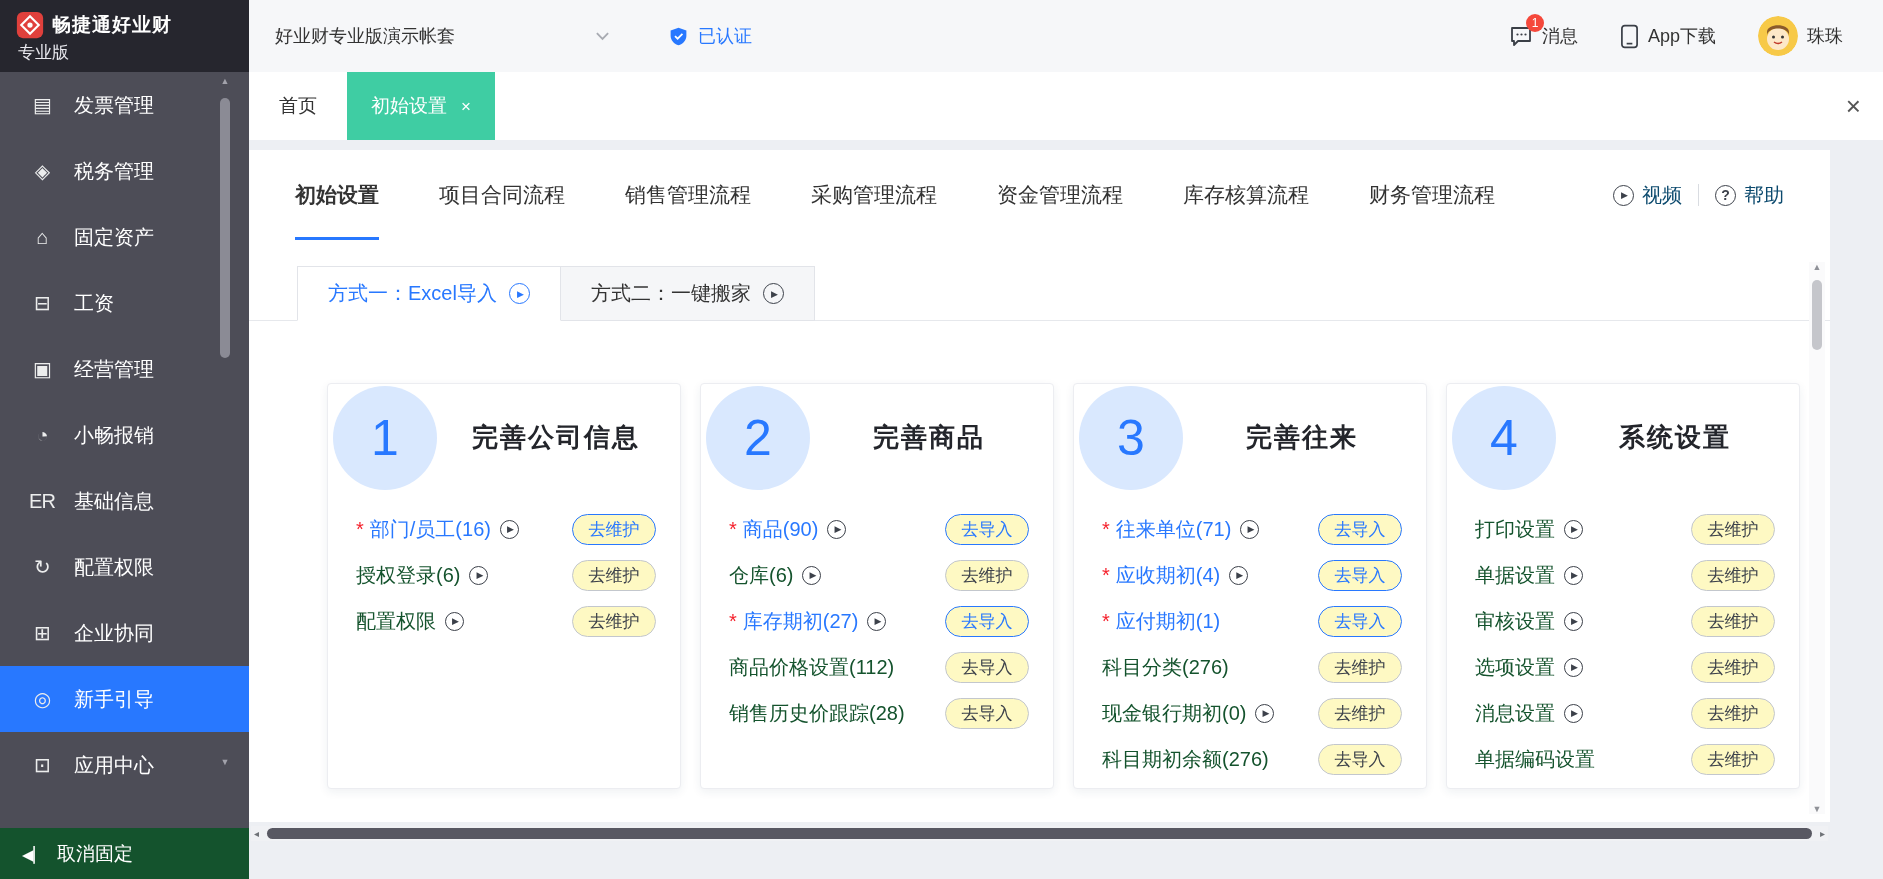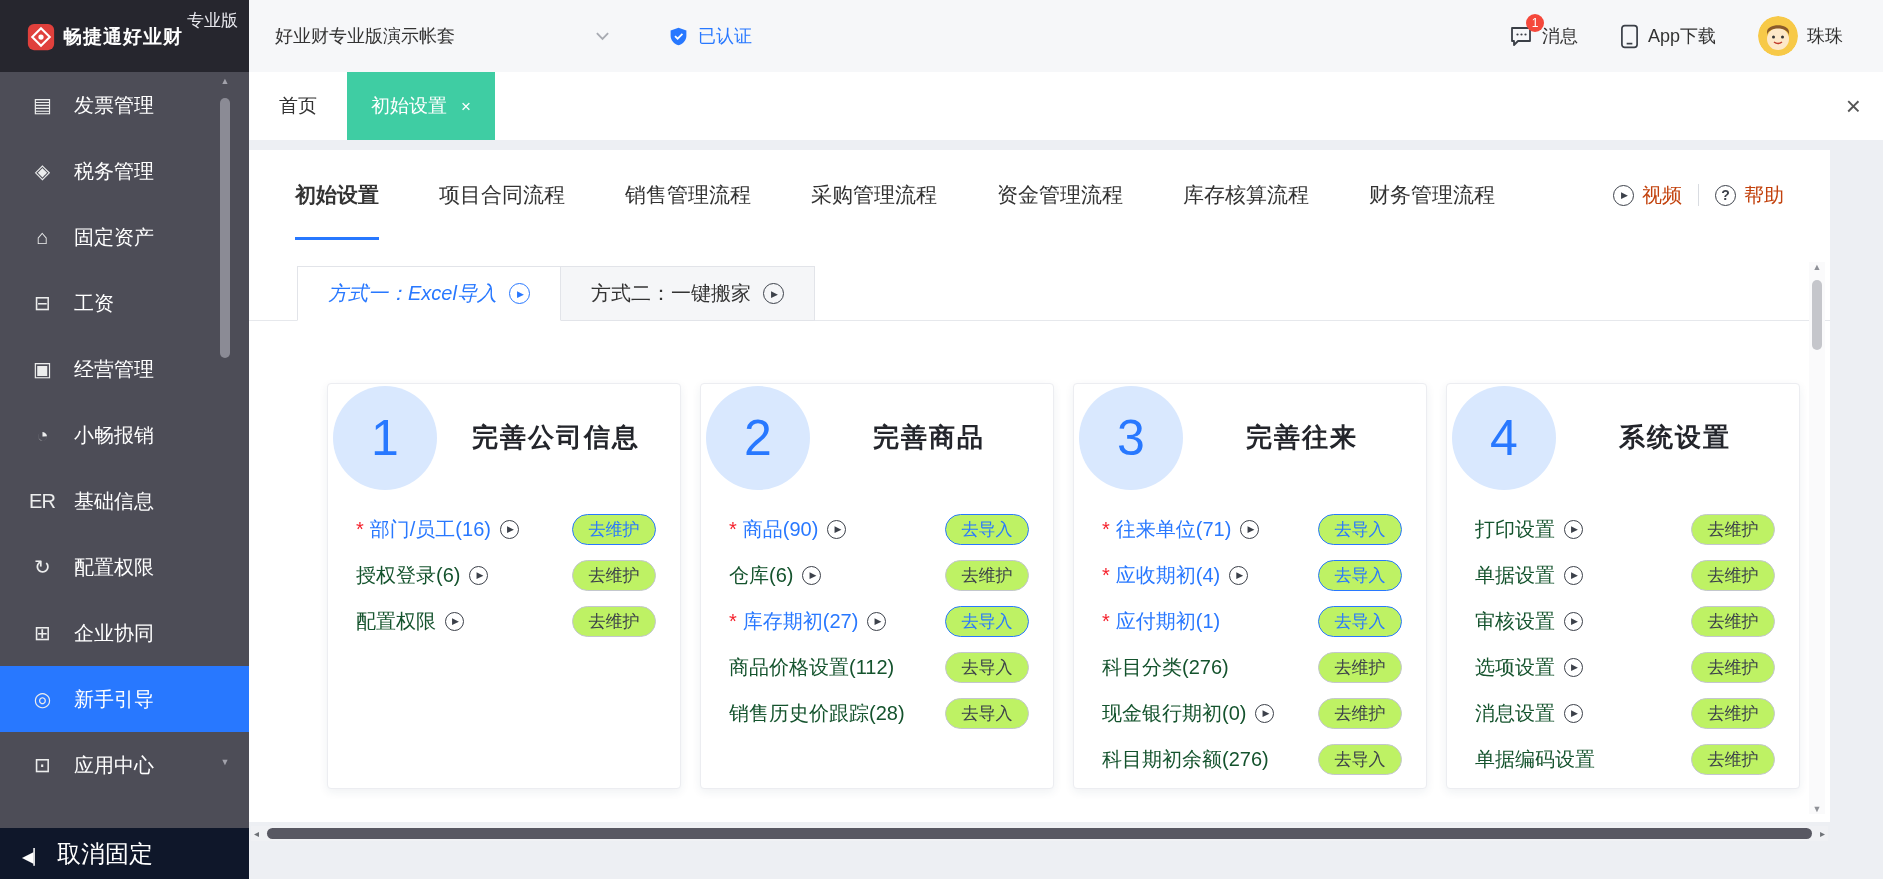--- a/index.html
+++ b/index.html
@@ -2,21 +2,21 @@
 <html><head>
 <meta charset="utf-8">
 <style>
   *{margin:0;padding:0;box-sizing:border-box;}
   html,body{width:1883px;height:879px;}
   body{font-family:"Liberation Sans","DejaVu Sans",sans-serif;background:#edeff3;overflow:hidden;color:#333;}
   .page{position:relative;width:1883px;height:879px;}
 
   
   .header{position:absolute;top:0;left:0;width:100%;height:72px;background:#f6f7f9;display:flex;align-items:center;z-index:5;}
-  .logo-block{width:249px;height:72px;background:#26262e;color:#fff;padding:9px 0 7px 16px;display:flex;flex-direction:row;justify-content:center;gap:2px;flex:0 0 249px;}
+  .logo-block{width:249px;height:72px;background:#26262e;color:#fff;padding:9px 0 7px 16px;display:flex;flex-direction:column;justify-content:center;gap:2px;flex:0 0 249px;}
   .logo-row{display:flex;align-items:center;gap:8px;}
   .logo-mark{width:28px;height:28px;}
   .logo-title{font-size:19px;font-weight:bold;letter-spacing:1px;}
   .logo-sub{font-size:17px;color:#e8e8ee;margin-left:2px;}
   .account-select{margin-left:26px;width:345px;display:flex;align-items:center;justify-content:space-between;font-size:18px;color:#333;cursor:pointer;padding:6px 10px 6px 0;}
   .chev{width:15px;height:10px;}
   .certified{display:flex;align-items:center;gap:9px;margin-left:48px;color:#2878ff;font-size:18px;}
   .shield{width:21px;height:21px;}
   .header-right{margin-left:auto;display:flex;align-items:center;gap:42px;padding-right:40px;}
   .hdr-item{display:flex;align-items:center;gap:9px;font-size:18px;color:#333;cursor:pointer;}
@@ -29,64 +29,64 @@
   
   .sidebar{position:absolute;top:72px;left:0;width:249px;height:807px;background:#4d4d57;}
   .side-item{height:66px;display:flex;align-items:center;gap:17px;padding-left:27px;color:#fff;font-size:20px;cursor:pointer;}
   .side-item.active{background:#2878ff;}
   .side-icon{width:30px;display:inline-flex;justify-content:center;font-size:20px;color:#eceded;flex:0 0 30px;letter-spacing:-1px;}
   .side-scroll{position:absolute;top:4px;bottom:112px;right:16px;width:16px;}
   .s-arrow{position:absolute;left:0;width:16px;text-align:center;font-size:9px;color:#a2a2ab;cursor:pointer;}
   .s-arrow.up{top:0;}   .s-arrow.up::before{content:"▲";}
   .s-arrow.down{bottom:0;} .s-arrow.down::before{content:"▼";}
   .s-thumb{position:absolute;top:22px;left:3px;width:10px;height:260px;border-radius:5px;background:#8b8b95;cursor:pointer;}
-  .unpin{position:absolute;bottom:0;left:0;width:249px;height:51px;background:#0f172a;display:flex;align-items:center;gap:12px;padding-left:22px;color:#fff;font-size:24px;cursor:pointer;}
+  .unpin{position:absolute;bottom:0;left:0;width:249px;height:51px;background:#14532d;display:flex;align-items:center;gap:12px;padding-left:22px;color:#fff;font-size:19px;cursor:pointer;}
   .unpin-icon::before{content:"◀▏";font-size:15px;}
 
   
   .tabbar{position:absolute;top:72px;left:249px;right:0;height:68px;background:#fff;display:flex;align-items:center;}
   .tab{padding:0 30px;font-size:19px;color:#333;cursor:pointer;height:100%;display:flex;align-items:center;gap:14px;}
   .tab.active-tab{background:#3fcda3;color:#fff;padding:0 24px;}
   .tab-x::before{content:"×";font-size:17px;line-height:1;}
   .bar-x{margin-left:auto;margin-right:22px;font-size:26px;color:#555;cursor:pointer;line-height:1;}
   .bar-x::before{content:"×";}
 
   
   .panel{position:absolute;left:249px;top:150px;width:1581px;height:672px;background:#fff;}
   .nav-tabs{display:flex;align-items:stretch;height:90px;padding:0 46px;gap:60px;}
   .nav-tab{display:flex;align-items:center;font-size:21px;color:#333;cursor:pointer;border-bottom:3px solid transparent;padding-top:3px;}
   .nav-tab.active{font-weight:bold;border-bottom-color:#2878ff;}
-  .nav-actions{margin-left:auto;display:flex;align-items:center;gap:16px;font-size:20px;color:#c2410c;}
+  .nav-actions{margin-left:auto;display:flex;align-items:center;gap:16px;font-size:20px;color:#0c4a6e;}
   .nav-link{display:inline-flex;align-items:center;gap:8px;cursor:pointer;}
   .v-div{width:1px;height:22px;background:#d9dce1;}
   .circle-icon{width:21px;height:21px;border:1.6px solid #3c414a;border-radius:50%;display:inline-flex;align-items:center;justify-content:center;flex:0 0 auto;}
   .play-c::before{content:"▶";font-size:9px;color:#3c414a;margin-left:2px;}
   .q-c::before{content:"?";font-size:14px;font-weight:bold;color:#3c414a;}
   .circle-icon.sm{width:19px;height:19px;}
 
   .method-row{display:flex;margin-top:26px;padding-left:48px;border-bottom:1px solid #e6e8ec;}
   .method-tab{height:55px;display:flex;align-items:center;gap:12px;padding:0 30px;font-size:20px;color:#333;background:#f5f6f8;border:1px solid #e2e4e9;border-left-width:0;margin-bottom:-1px;cursor:pointer;}
-  .method-tab:first-of-type{border-left-width:1px;font-style:italic;}
+  .method-tab:first-of-type{border-left-width:1px;}
   .method-tab.active{background:#fff;color:#2878ff;border-bottom-color:#fff;}
   .method-tab.active .play-c{border-color:#2878ff;}
   .method-tab.active .play-c::before{color:#2878ff;}
 
   .cards{display:flex;gap:19px;padding:62px 0 0 78px;}
   .card{width:354px;height:406px;background:#fff;border:1px solid #ecedf1;border-radius:4px;box-shadow:0 3px 10px rgba(30,50,90,.07);}
   .card-head{position:relative;height:122px;}
   .num-circle{position:absolute;left:5px;top:2px;width:104px;height:104px;border-radius:50%;background:#d9e8fe;color:#2878ff;font-size:50px;display:flex;align-items:center;justify-content:center;}
   .card-title{position:absolute;left:112px;right:8px;top:0;height:106px;display:flex;align-items:center;justify-content:center;font-size:26px;font-weight:600;color:#23252b;letter-spacing:2px;}
   .rows{padding:0 24px 0 28px;}
   .row{height:46px;display:flex;align-items:center;justify-content:space-between;}
   .row-left{display:flex;align-items:center;gap:9px;font-size:20px;}
   .req{color:#f5222d;font-size:20px;margin-right:-3px;}
   .req::before{content:"*";}
   .lbl{color:#14532d;cursor:pointer;}
   .row.required .lbl{color:#2878ff;}
-  .pill{width:84px;height:31px;border-radius:16px;border:1px solid #c3c7cd;background:#bef264;font-size:17px;color:#3c414a;cursor:pointer;font-family:Liberation Sans, sans-serif;}
+  .pill{width:84px;height:31px;border-radius:16px;border:1px solid #c3c7cd;background:#fef9c3;font-size:17px;color:#3c414a;cursor:pointer;font-family:Liberation Sans, sans-serif;}
   .row.style-blue .pill{border-color:#2878ff;color:#2878ff;}
 
   
   .v-scroll{position:absolute;right:5px;top:112px;bottom:8px;width:16px;background:#fafafb;}
   .v-scroll .s-arrow{color:#8f9197;}
   .v-thumb{position:absolute;top:18px;left:3px;width:10px;height:70px;border-radius:5px;background:#c5c6cb;cursor:pointer;}
   .h-scroll{position:absolute;left:251px;top:826px;width:1577px;height:15px;background:#f0f1f4;}
   .h-arrow{position:absolute;top:0;height:15px;display:flex;align-items:center;font-size:10px;color:#6f7277;cursor:pointer;}
   .h-arrow.left{left:3px;}  .h-arrow.left::before{content:"◂";}
   .h-arrow.right{right:3px;} .h-arrow.right::before{content:"▸";}

